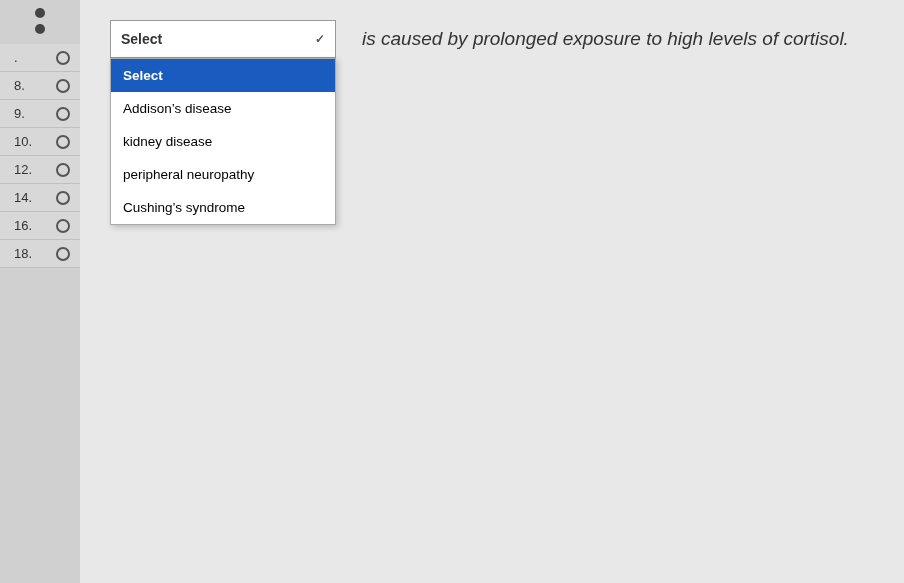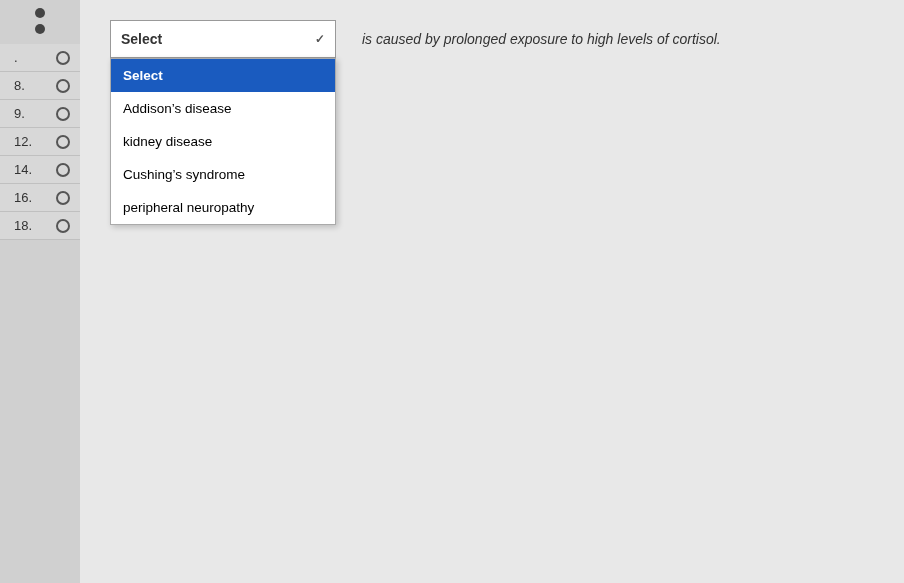--- a/index.html
+++ b/index.html
@@ -127,21 +127,21 @@
       cursor: pointer;
     }
 
     .dropdown-item.selected-item {
       background-color: #1a5bbf;
       color: white;
       font-weight: bold;
     }
 
     .question-text {
-      font-size: 14px;
+      font-size: 19px;
       color: #333;
       font-style: italic;
     }
   </style>
 </head>
 <body>
 
 <div class="sidebar">
   <div class="sidebar-dots">
     <div class="dot"></div>
@@ -151,20 +151,24 @@
     <div class="sidebar-row">
       <span class="row-number">.</span>
       <div class="radio-circle"></div>
     </div>
     <div class="sidebar-row">
       <span class="row-number">8.</span>
       <div class="radio-circle"></div>
     </div>
     <div class="sidebar-row">
       <span class="row-number">9.</span>
+      <div class="radio-circle"></div>
+    </div>
+    <div class="sidebar-row">
+      <span class="row-number">10.</span>
       <div class="radio-circle"></div>
     </div>
     <div class="sidebar-row">
       <span class="row-number">12.</span>
       <div class="radio-circle"></div>
     </div>
     <div class="sidebar-row">
       <span class="row-number">14.</span>
       <div class="radio-circle"></div>
     </div>
@@ -183,19 +187,19 @@
   <div class="question-row">
     <div class="select-wrapper">
       <div class="select-trigger">
         <span>Select</span>
         <span class="chevron">✓</span>
       </div>
       <div class="dropdown-menu">
         <div class="dropdown-item selected-item">Select</div>
         <div class="dropdown-item">Addison’s disease</div>
         <div class="dropdown-item">kidney disease</div>
+        <div class="dropdown-item">peripheral neuropathy</div>
         <div class="dropdown-item">Cushing’s syndrome</div>
-        <div class="dropdown-item">peripheral neuropathy</div>
       </div>
     </div>
     <span class="question-text">is caused by prolonged exposure to high levels of cortisol.</span>
   </div>
 </div>
 
 </body></html>

